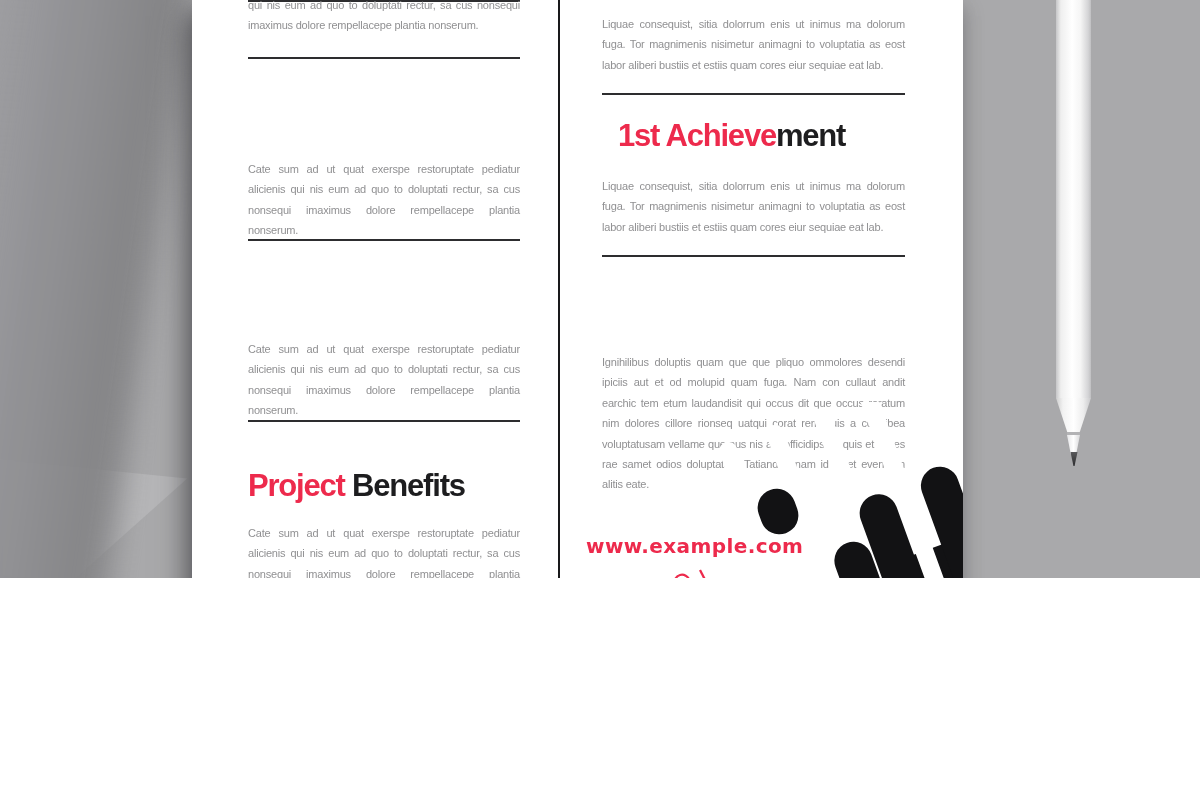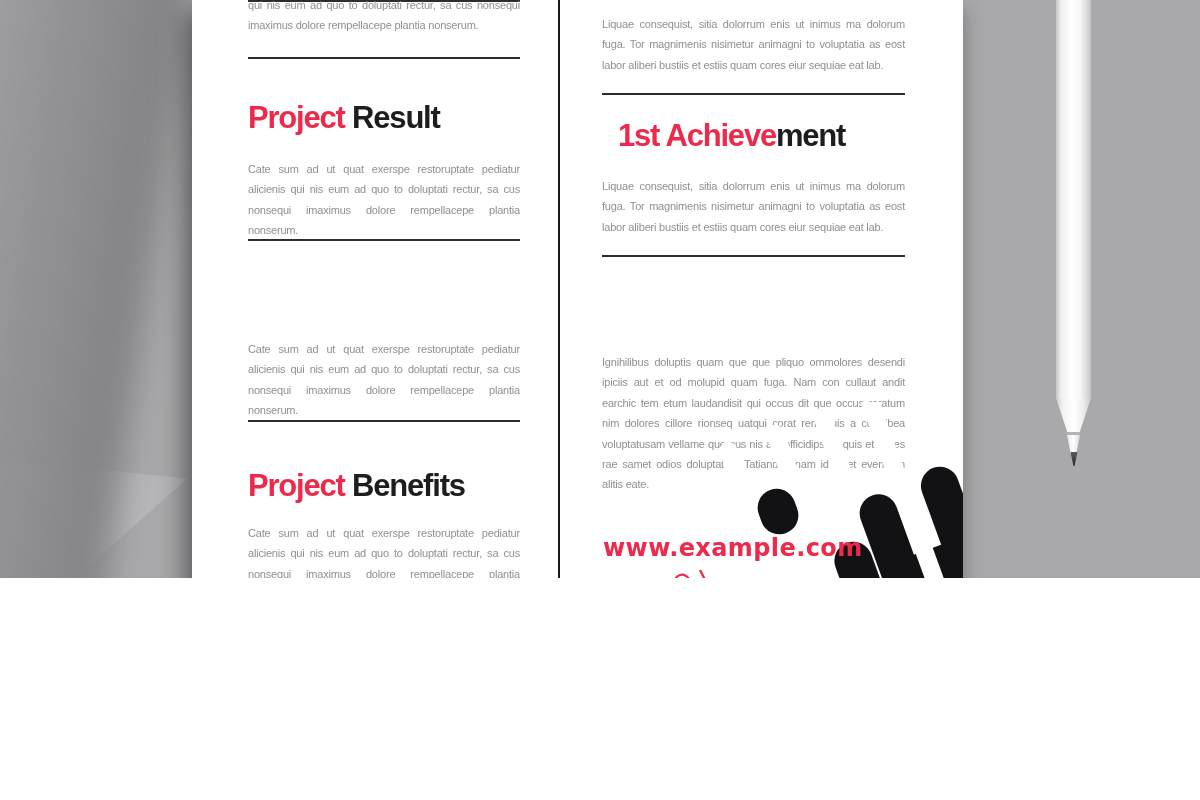--- a/index.html
+++ b/index.html
@@ -22,22 +22,22 @@
   .rule { position:absolute; height:1.5px; background:#2d2d2f; }
   .vrule { position:absolute; left:366px; top:0; width:2px; height:607px; background:#19191b; }
 
   .body-text { position:absolute; font-size:11px; line-height:20.4px; letter-spacing:-.2px;
                color:#909092; text-align:justify; }
   .heading { position:absolute; font-weight:bold; font-size:31px; line-height:31px;
              letter-spacing:-1.2px; white-space:nowrap; }
   .h-accent { color:#ed2a4c; }
   .h-rest { color:#1d1d1f; }
 
-  .website { position:absolute; left:411px; top:534px; z-index:3;
-             font-family:"DejaVu Sans", sans-serif; font-weight:bold; font-size:24px;
+  .website { position:absolute; left:394px; top:534px; z-index:3;
+             font-family:"DejaVu Sans", sans-serif; font-weight:bold; font-size:20px;
              letter-spacing:.4px; color:#ed2a4c; }
 
   .corner-art { position:absolute; left:351px; top:402px; width:420px; height:260px; z-index:1; }
 
   
   .pencil { position:absolute; left:1056px; top:-8px; z-index:3; }
   .pencil-body { position:absolute; left:0; top:0; width:35px; height:406px;
     background:linear-gradient(to right,#c6c6c8 0%,#efefef 14%,#ffffff 46%,#f5f5f5 70%,#d4d4d6 92%,#bfbfc1 100%); }
   .pencil-taper { position:absolute; left:0; top:406px; width:35px; height:35px;
     background:linear-gradient(to right,#cecece 0%,#f2f2f2 20%,#ffffff 50%,#ededed 78%,#c9c9cb 100%);
@@ -58,21 +58,20 @@
   <div class="bg-shadow"></div>
 
   <div class="page">
 
     <div class="vrule"></div>
 
     <div class="rule" style="left:56px; top:0; width:272px;"></div>
     <p class="body-text" style="left:56px; top:-5px; width:272px;">qui nis eum ad quo to doluptati rectur, sa cus nonsequi imaximus dolore rempellacepe plantia nonserum.</p>
     <div class="rule" style="left:56px; top:57px; width:272px;"></div>
 
-    <h2 class="heading" style="left:56px; top:102px;"><span class="h-accent">Project </span><span class="h-rest">Result</span></h2>
     <p class="body-text" style="left:56px; top:159px; width:272px;">Cate sum ad ut quat exerspe restoruptate pediatur alicienis qui nis eum ad quo to doluptati rectur, sa cus nonsequi imaximus dolore rempellacepe plantia nonserum.</p>
     <div class="rule" style="left:56px; top:239px; width:272px;"></div>
 
     <p class="body-text" style="left:56px; top:339px; width:272px;">Cate sum ad ut quat exerspe restoruptate pediatur alicienis qui nis eum ad quo to doluptati rectur, sa cus nonsequi imaximus dolore rempellacepe plantia nonserum.</p>
     <div class="rule" style="left:56px; top:420px; width:272px;"></div>
 
     <h2 class="heading" style="left:56px; top:470px;text-align:right;"><span class="h-accent">Project </span><span class="h-rest">Benefits</span></h2>
     <p class="body-text" style="left:56px; top:523px; width:272px;">Cate sum ad ut quat exerspe restoruptate pediatur alicienis qui nis eum ad quo to doluptati rectur, sa cus nonsequi imaximus dolore rempellacepe plantia nonserum.</p>
     <div class="rule" style="left:56px; top:604px; width:272px;"></div>
 

